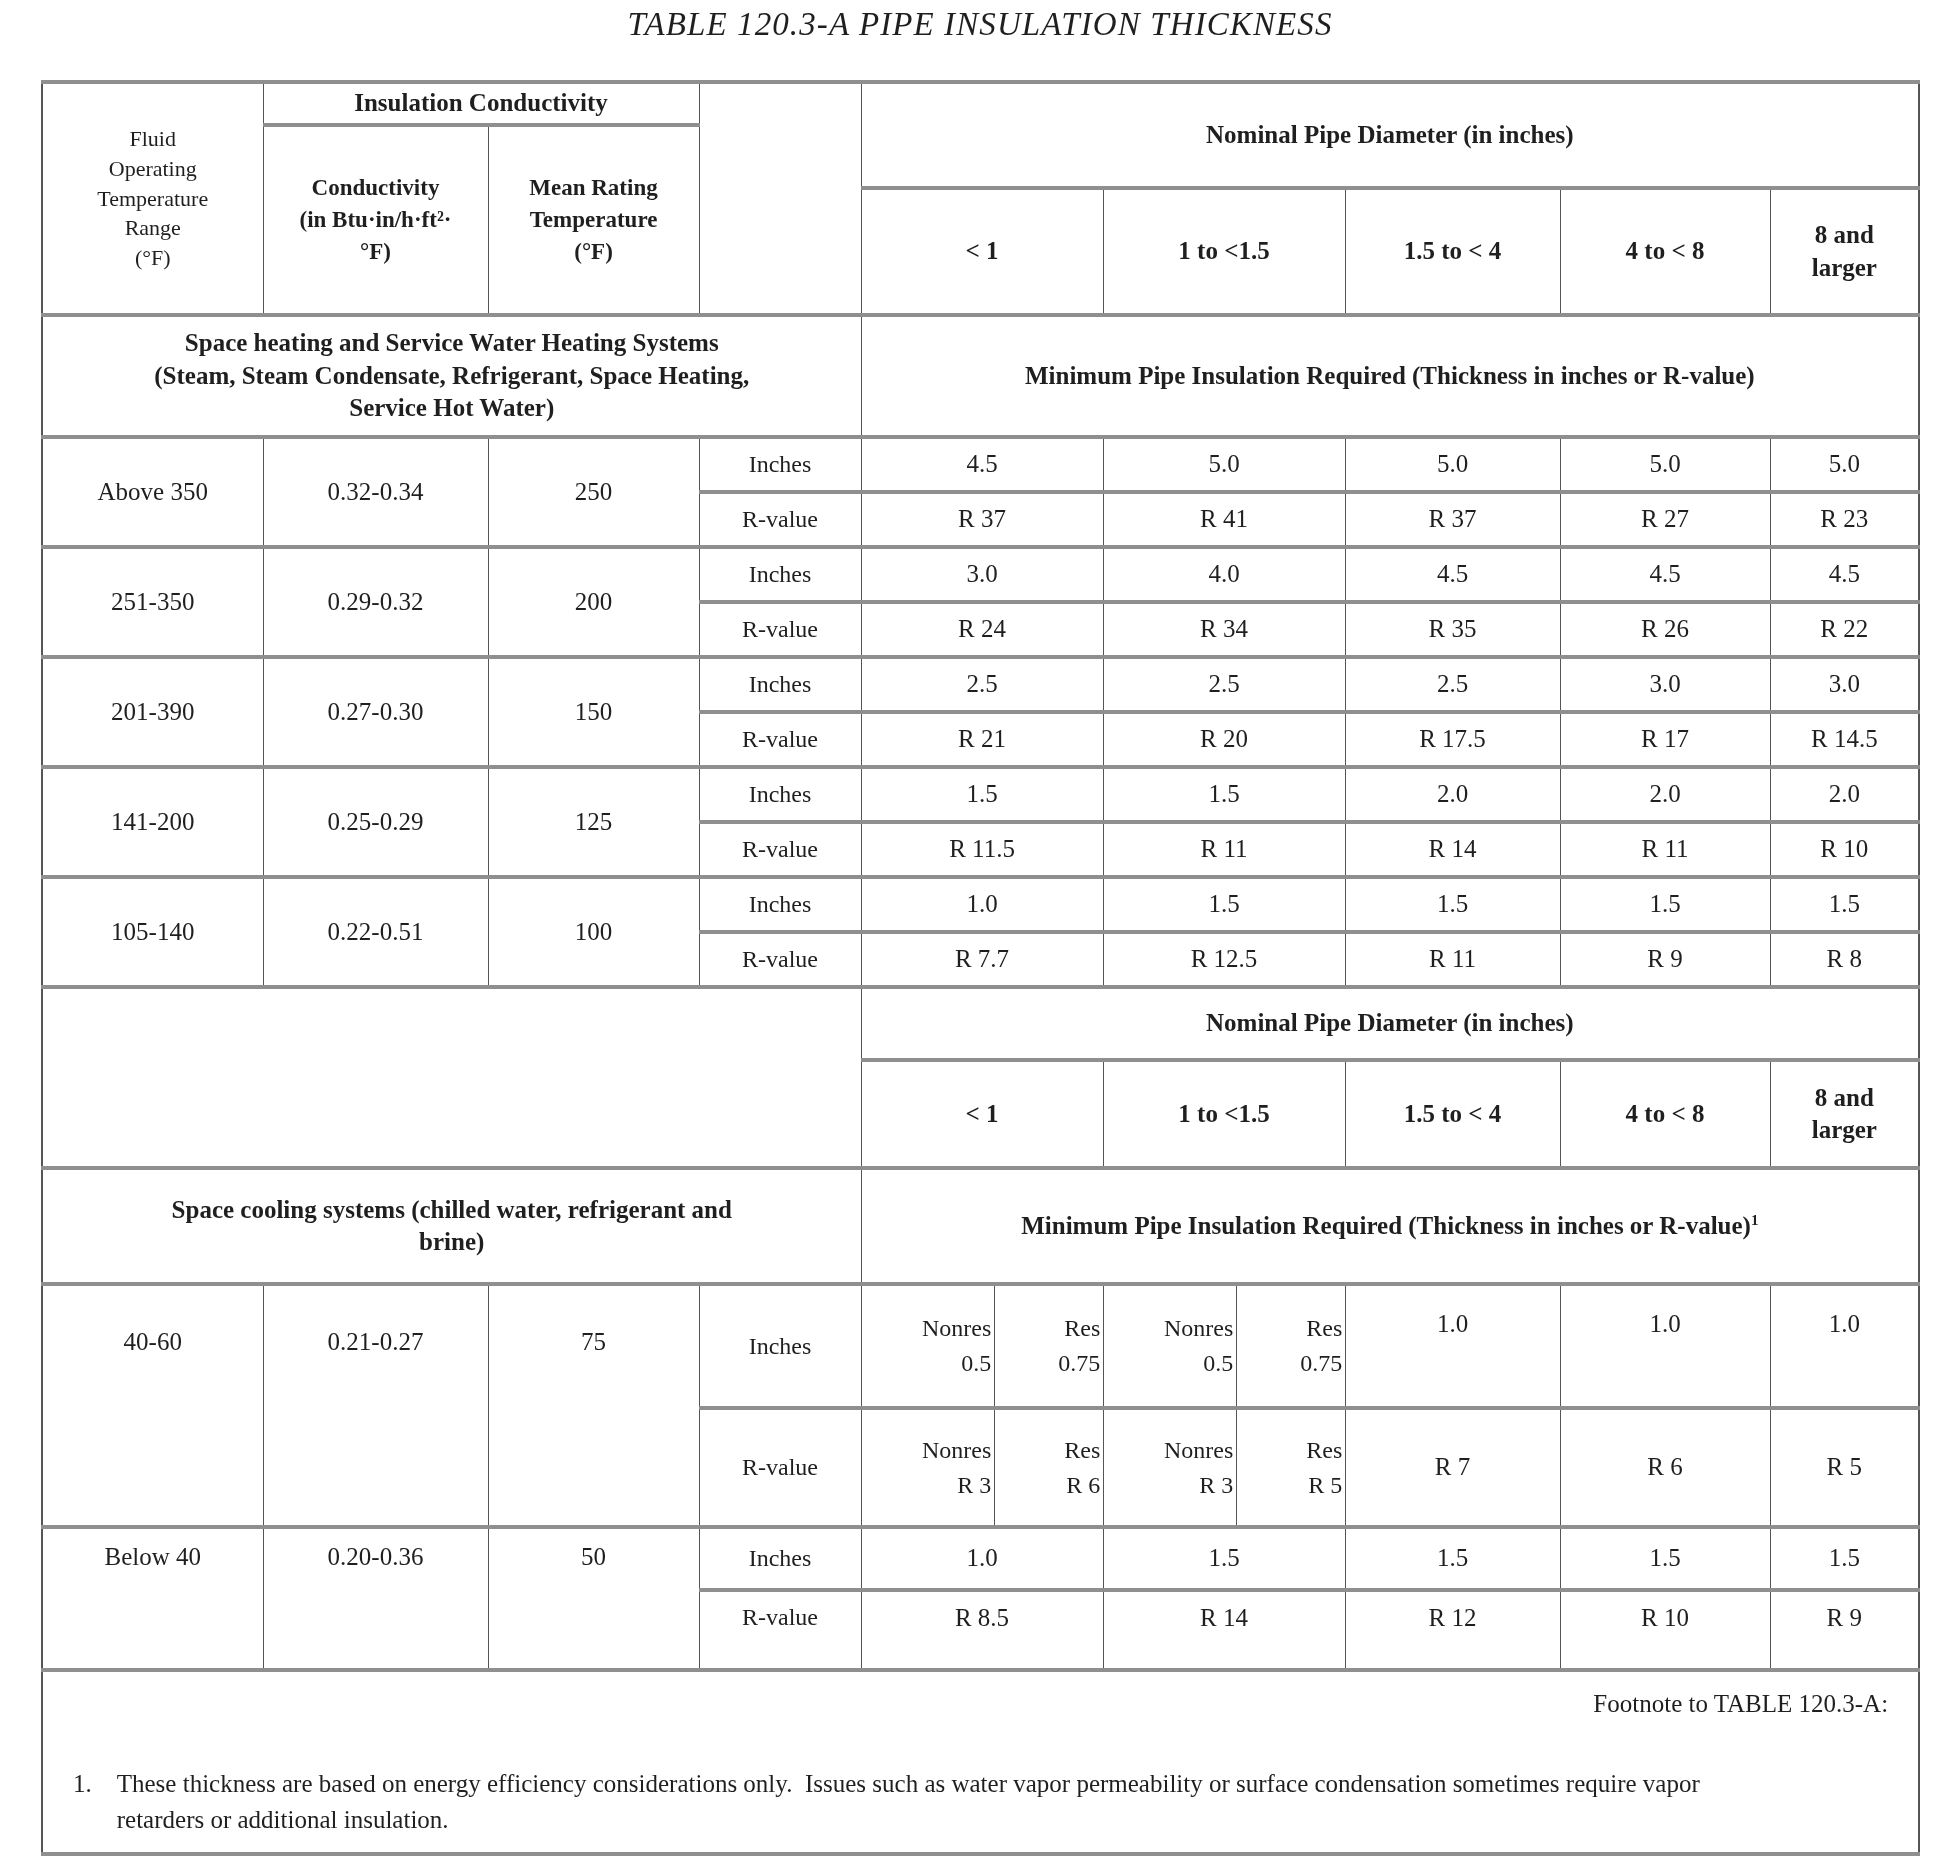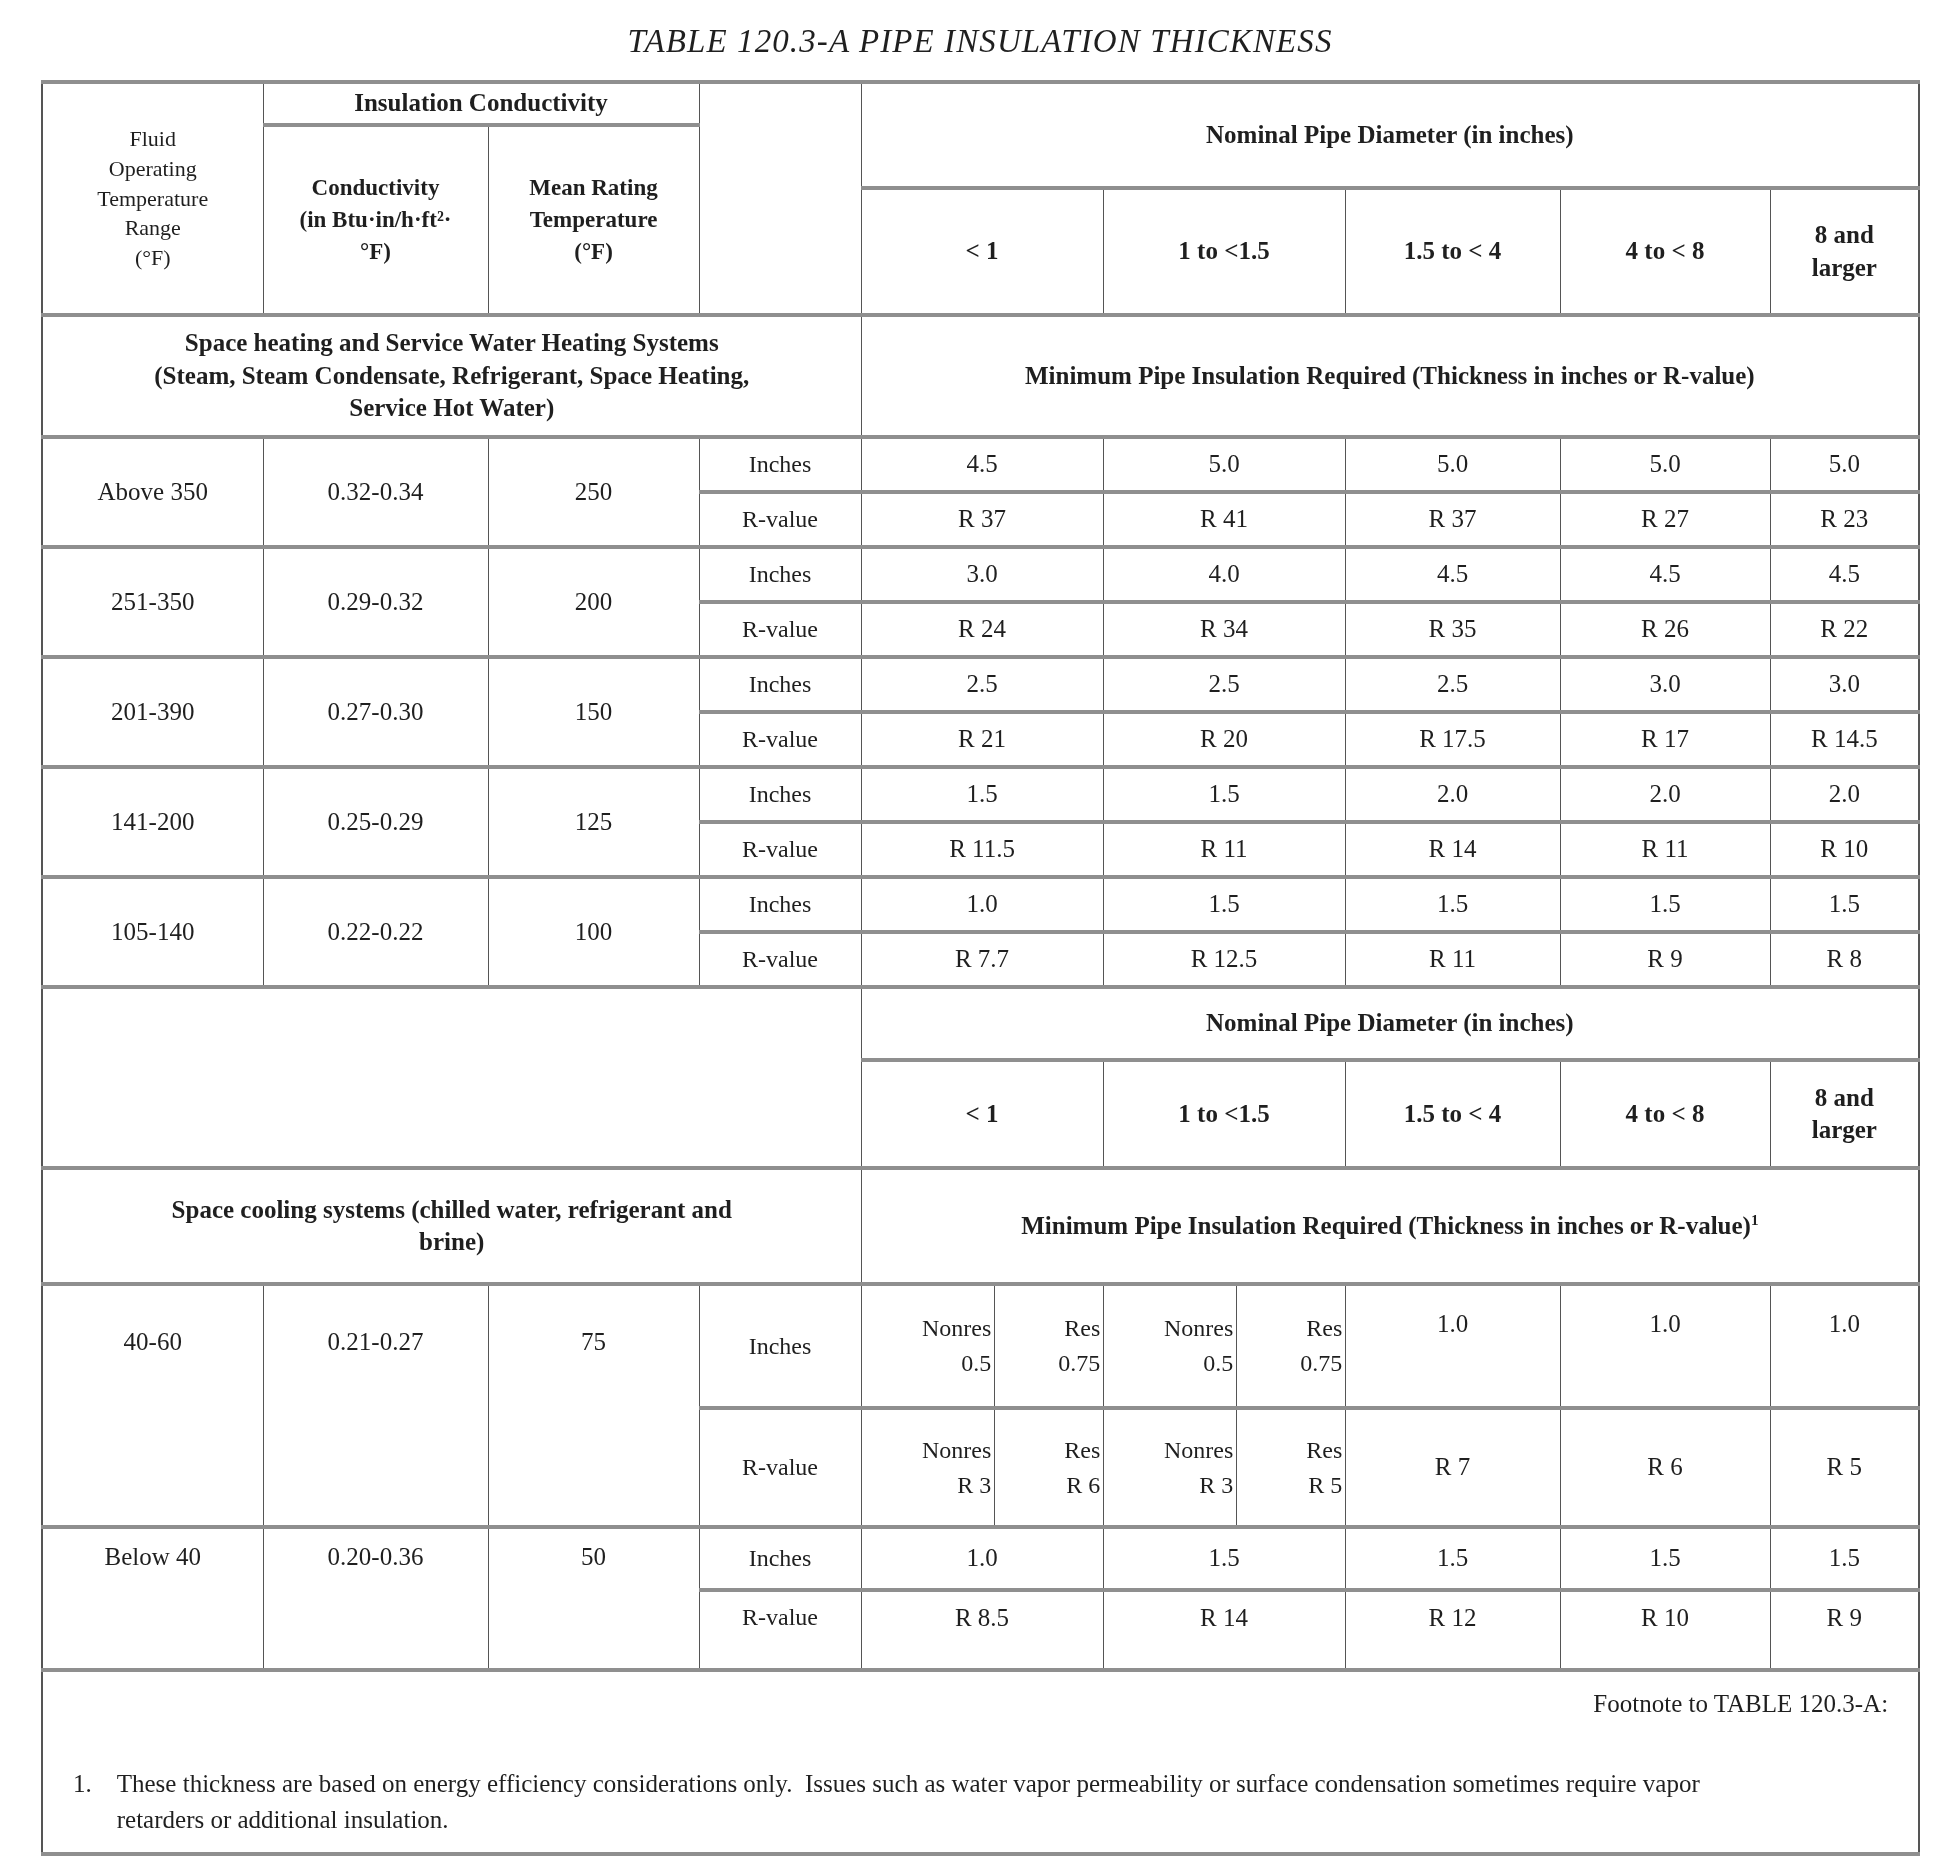--- a/index.html
+++ b/index.html
@@ -9,21 +9,21 @@
     --bg:#ffffff;
   }
   html,body{margin:0;padding:0;}
   body{
     width:1955px;height:1875px;position:relative;
     background:var(--bg);
     font-family:"Liberation Serif","DejaVu Serif",serif;
     color:var(--text);
   }
   .page-title{
-    position:absolute;top:23px;left:41px;width:1878px;
+    position:absolute;top:6px;left:41px;width:1878px;
     text-align:center;font-style:italic;font-size:33px;letter-spacing:1.1px;
     white-space:nowrap;
   }
   table.main{
     position:absolute;left:41px;top:80px;width:1878px;
     border-collapse:collapse;table-layout:fixed;
     border:2.2px solid var(--line-dark);
   }
   td{
     border-left:1.7px solid var(--line-dark);
@@ -196,21 +196,21 @@
     <td class="lbl">R-value</td>
     <td colspan="2">R 11.5</td>
     <td colspan="2">R 11</td>
     <td>R 14</td>
     <td>R 11</td>
     <td>R 10</td>
   </tr>
 
   <tr class="rd">
     <td rowspan="2">105-140</td>
-    <td rowspan="2">0.22-0.22</td>
+    <td rowspan="2">0.22-0.51</td>
     <td rowspan="2">100</td>
     <td class="lbl">Inches</td>
     <td colspan="2">1.0</td>
     <td colspan="2">1.5</td>
     <td>1.5</td>
     <td>1.5</td>
     <td>1.5</td>
   </tr>
   <tr class="rd">
     <td class="lbl">R-value</td>

